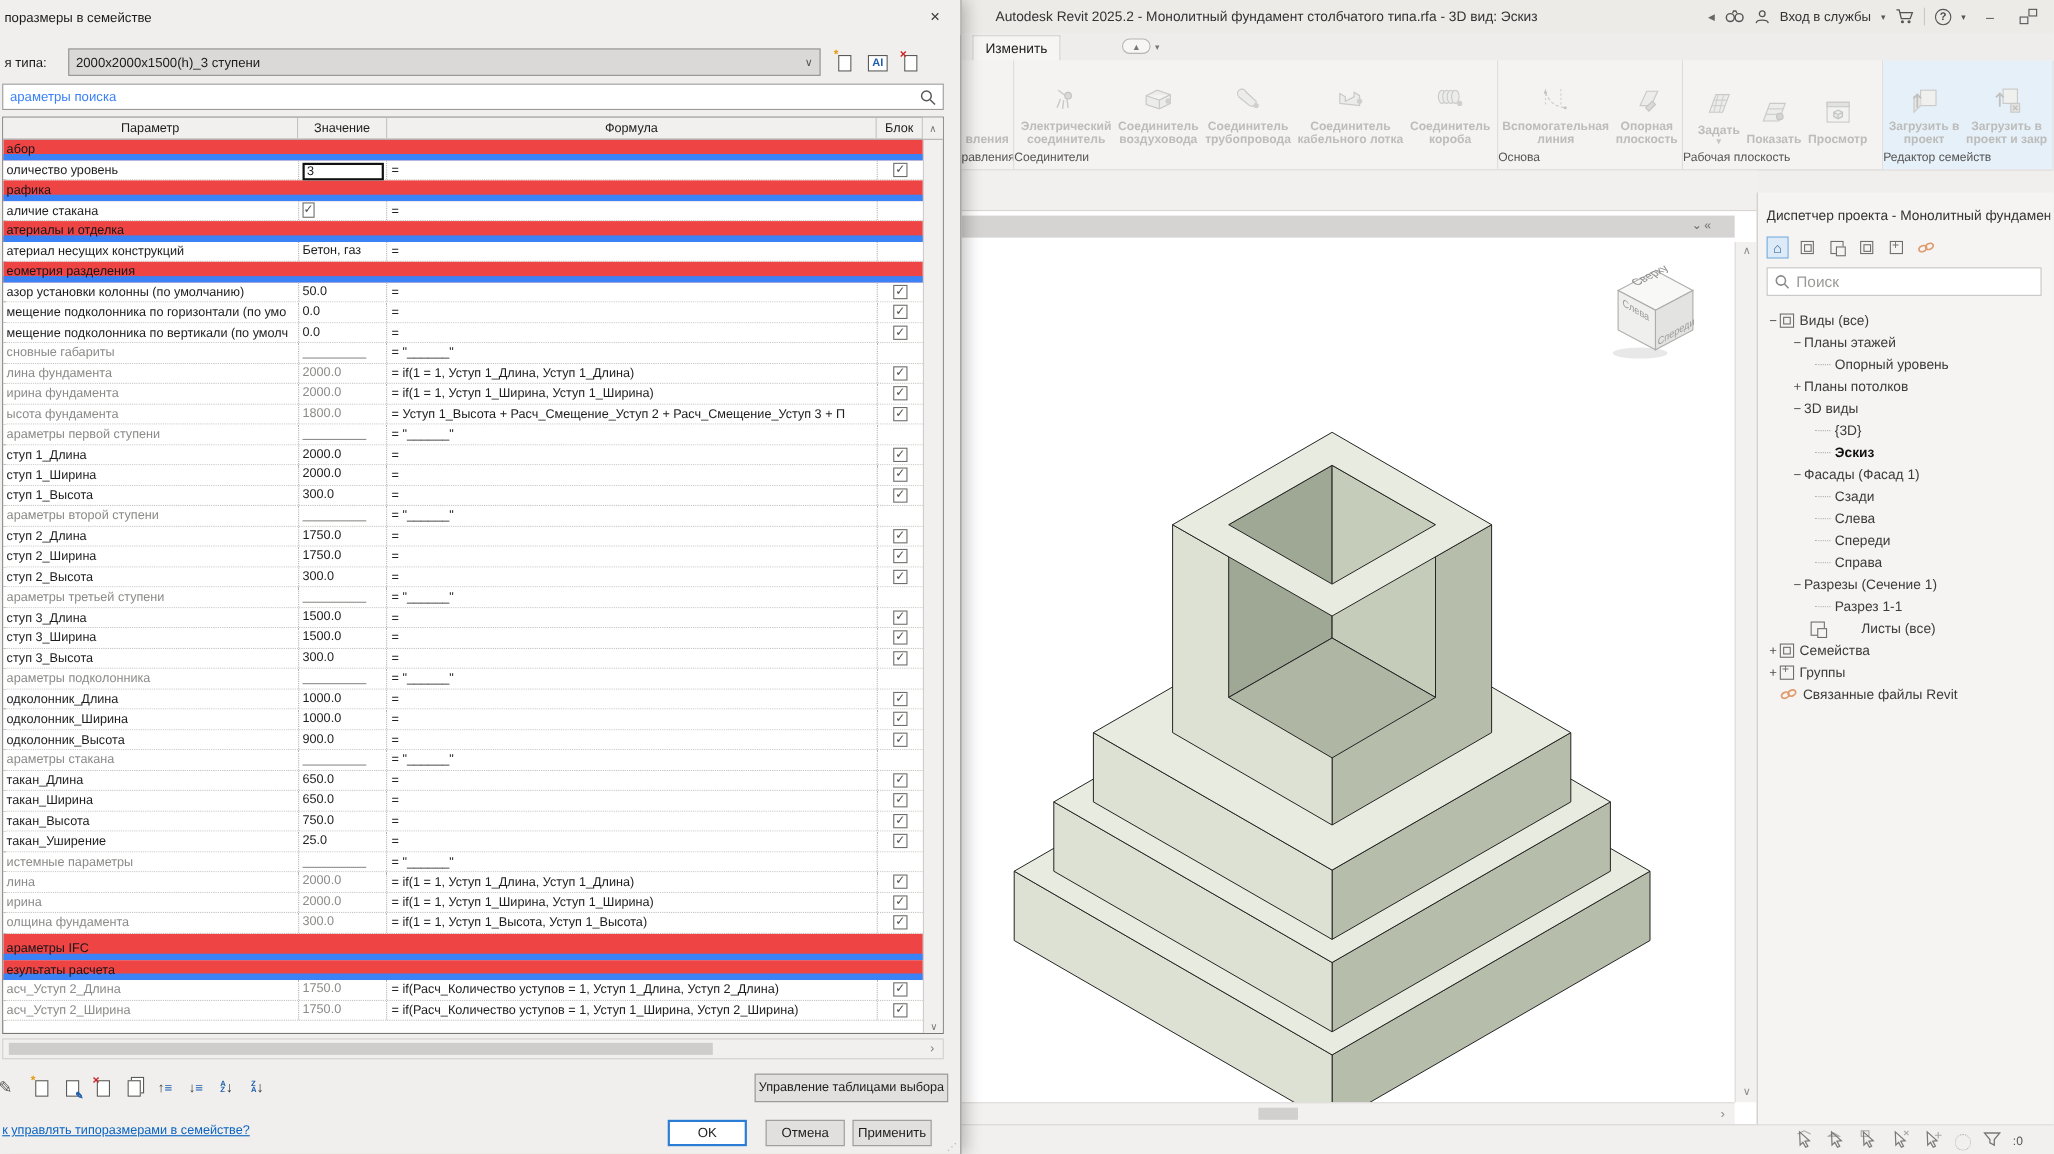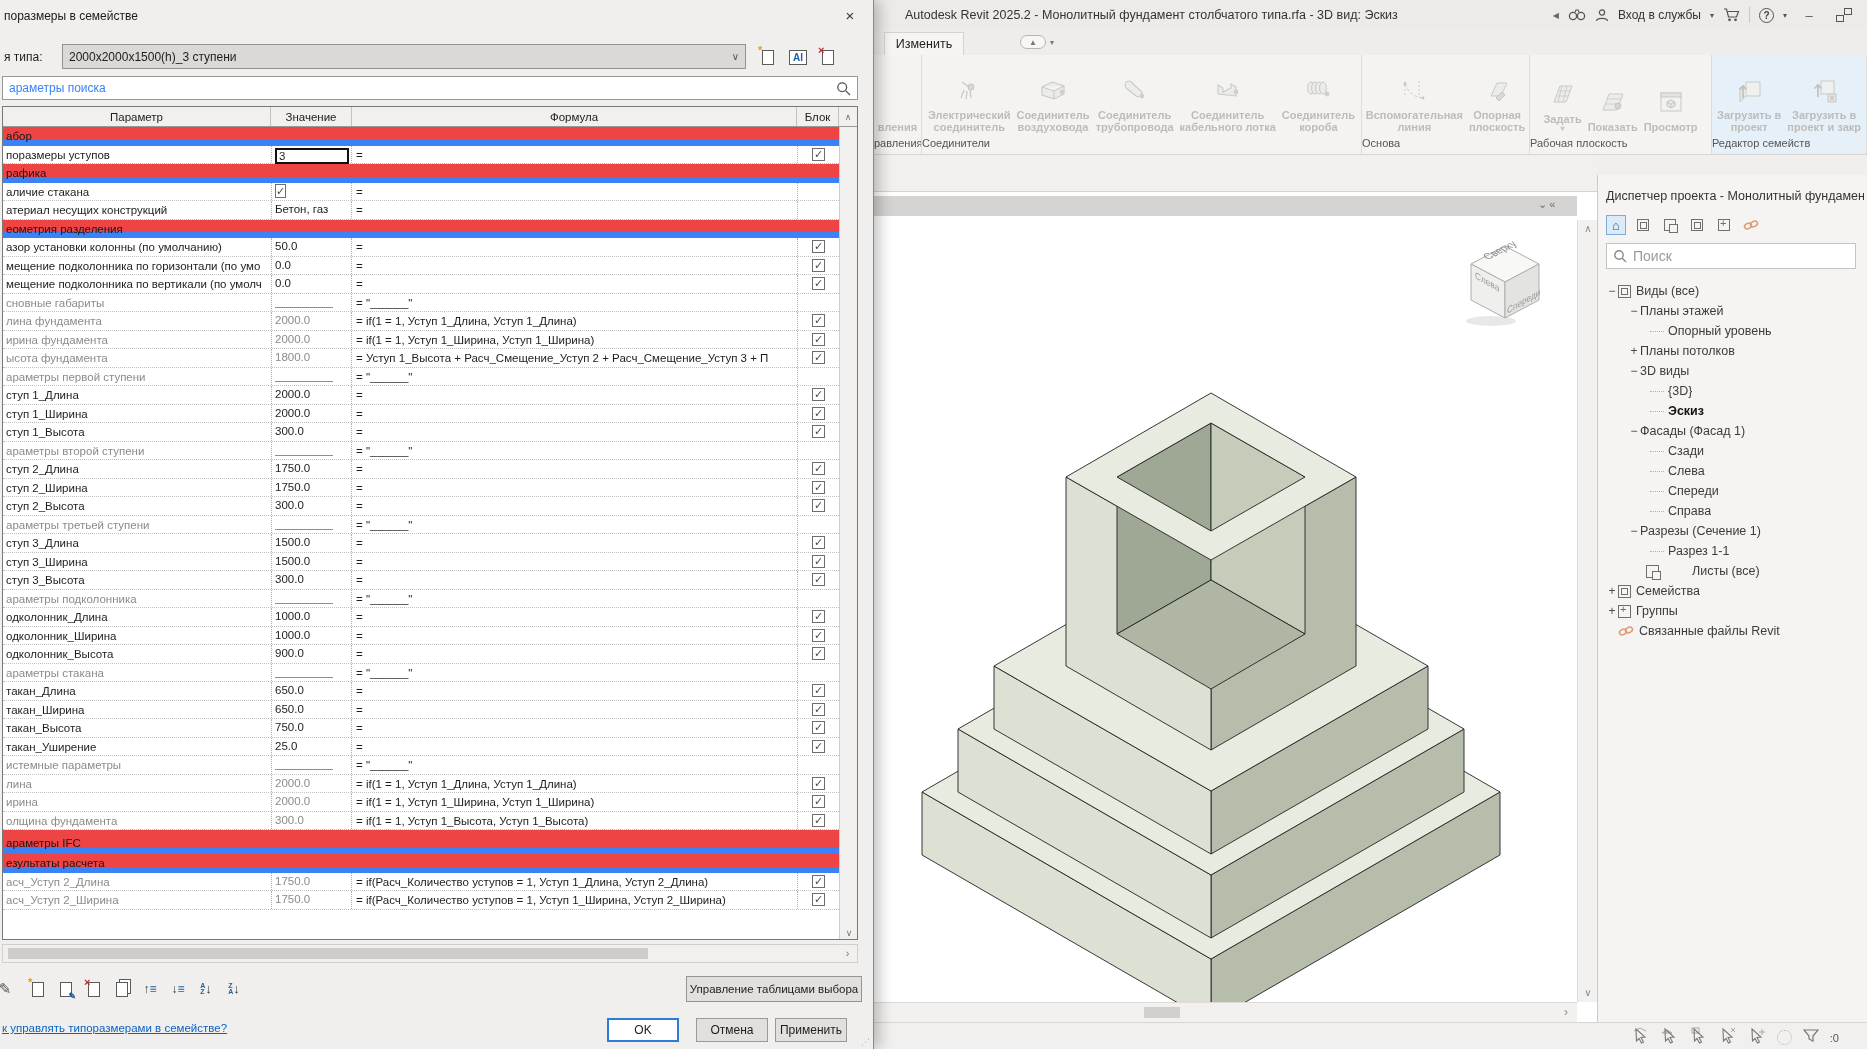--- a/index.html
+++ b/index.html
@@ -639,35 +639,38 @@
         <div class="th-frm">Формула</div>
         <div class="th-lock">Блок</div>
         <div class="th-scroll">∧</div>
       </div>
       <div class="tbody">
         <div id="param-rows">
             <div class="trow sec">
               <div class="secname">абор</div>
             </div>
             <div class="trow">
-              <div class="c-name">поразмеры уступов</div>
+              <div class="c-name">оличество уровень</div>
               <div class="c-val"><span class="editbox">3</span></div>
               <div class="c-frm">=</div>
               <div class="c-lock">
                 <span class="cbx">✓</span>
               </div>
             </div>
             <div class="trow sec">
               <div class="secname">рафика</div>
             </div>
             <div class="trow">
               <div class="c-name">аличие стакана</div>
               <div class="c-val"><span class="cbx">✓</span></div>
               <div class="c-frm">=</div>
               <div class="c-lock"></div>
+            </div>
+            <div class="trow sec">
+              <div class="secname">атериалы и отделка</div>
             </div>
             <div class="trow">
               <div class="c-name">атериал несущих конструкций</div>
               <div class="c-val"><span>Бетон, газ</span></div>
               <div class="c-frm">=</div>
               <div class="c-lock"></div>
             </div>
             <div class="trow sec">
               <div class="secname">еометрия разделения</div>
             </div>

